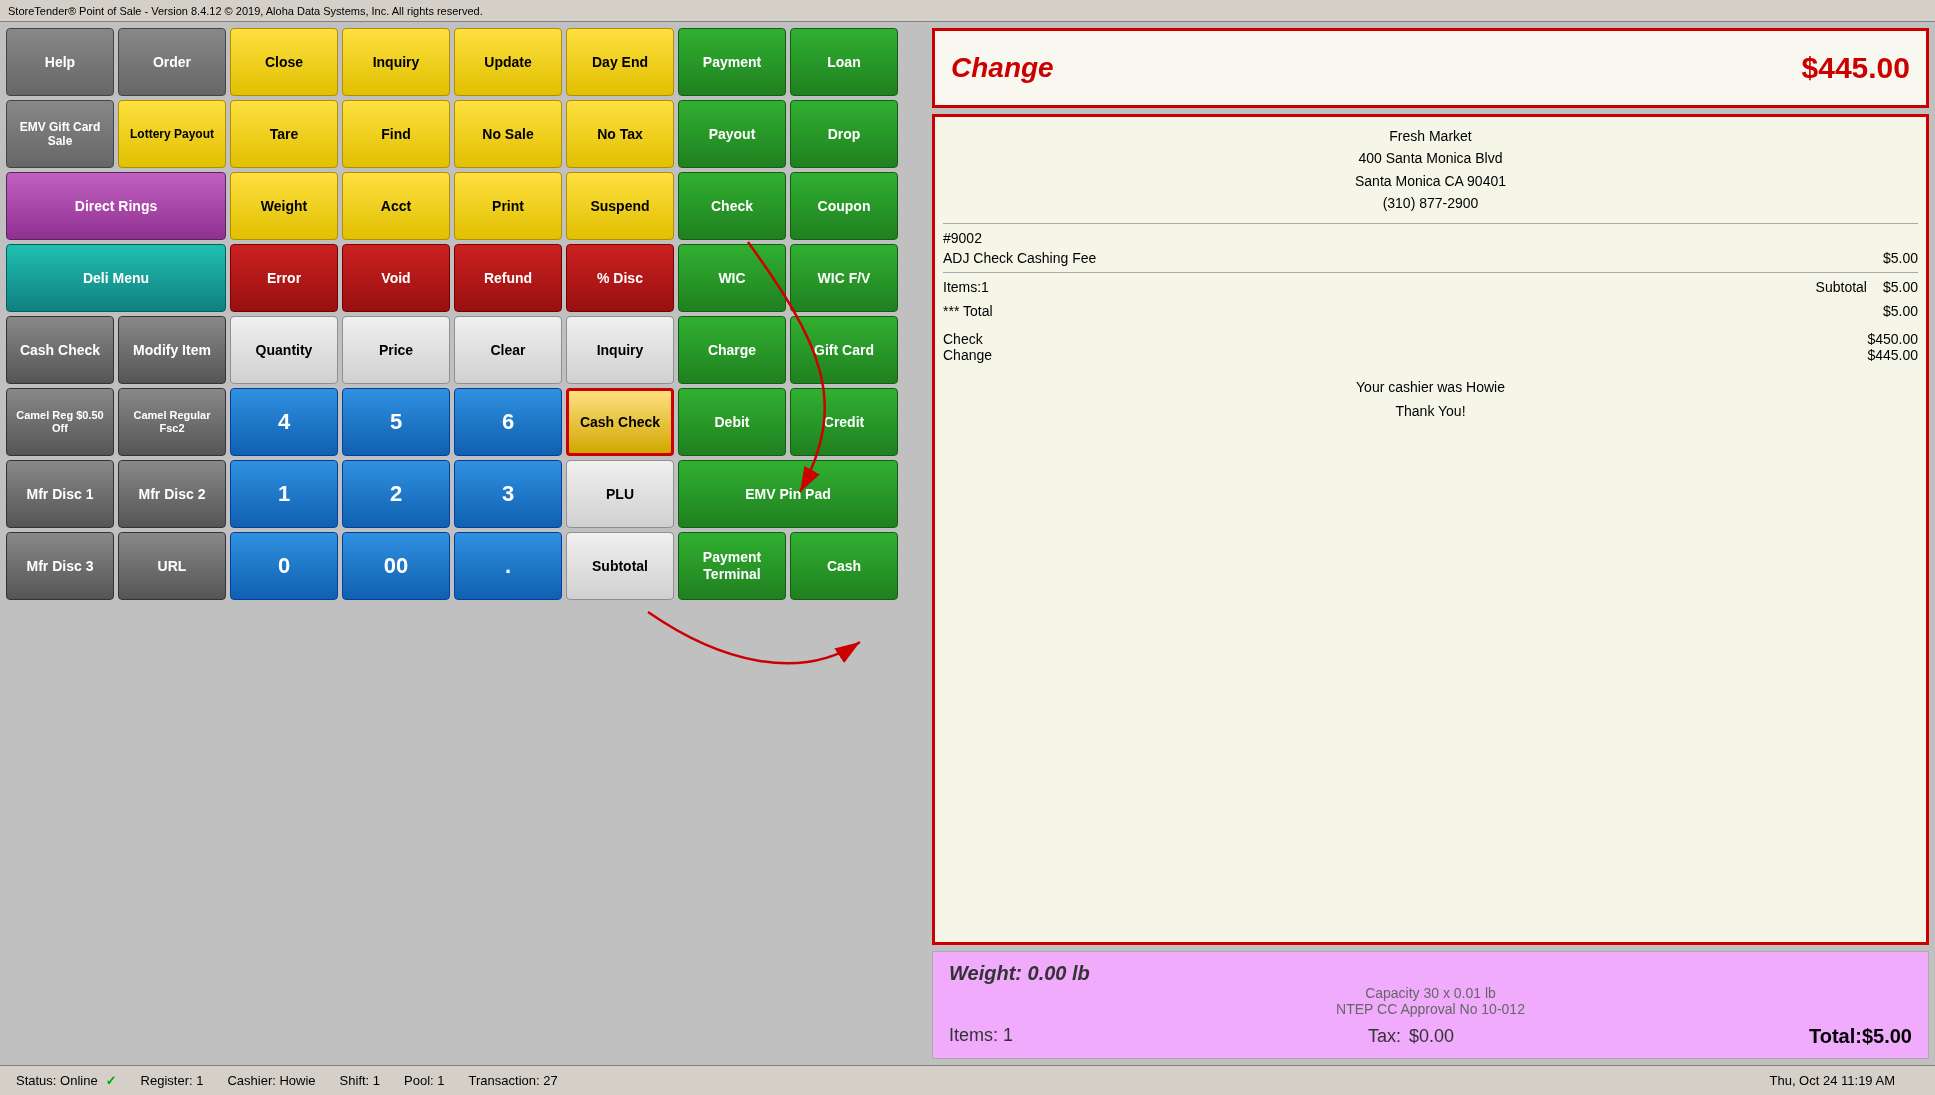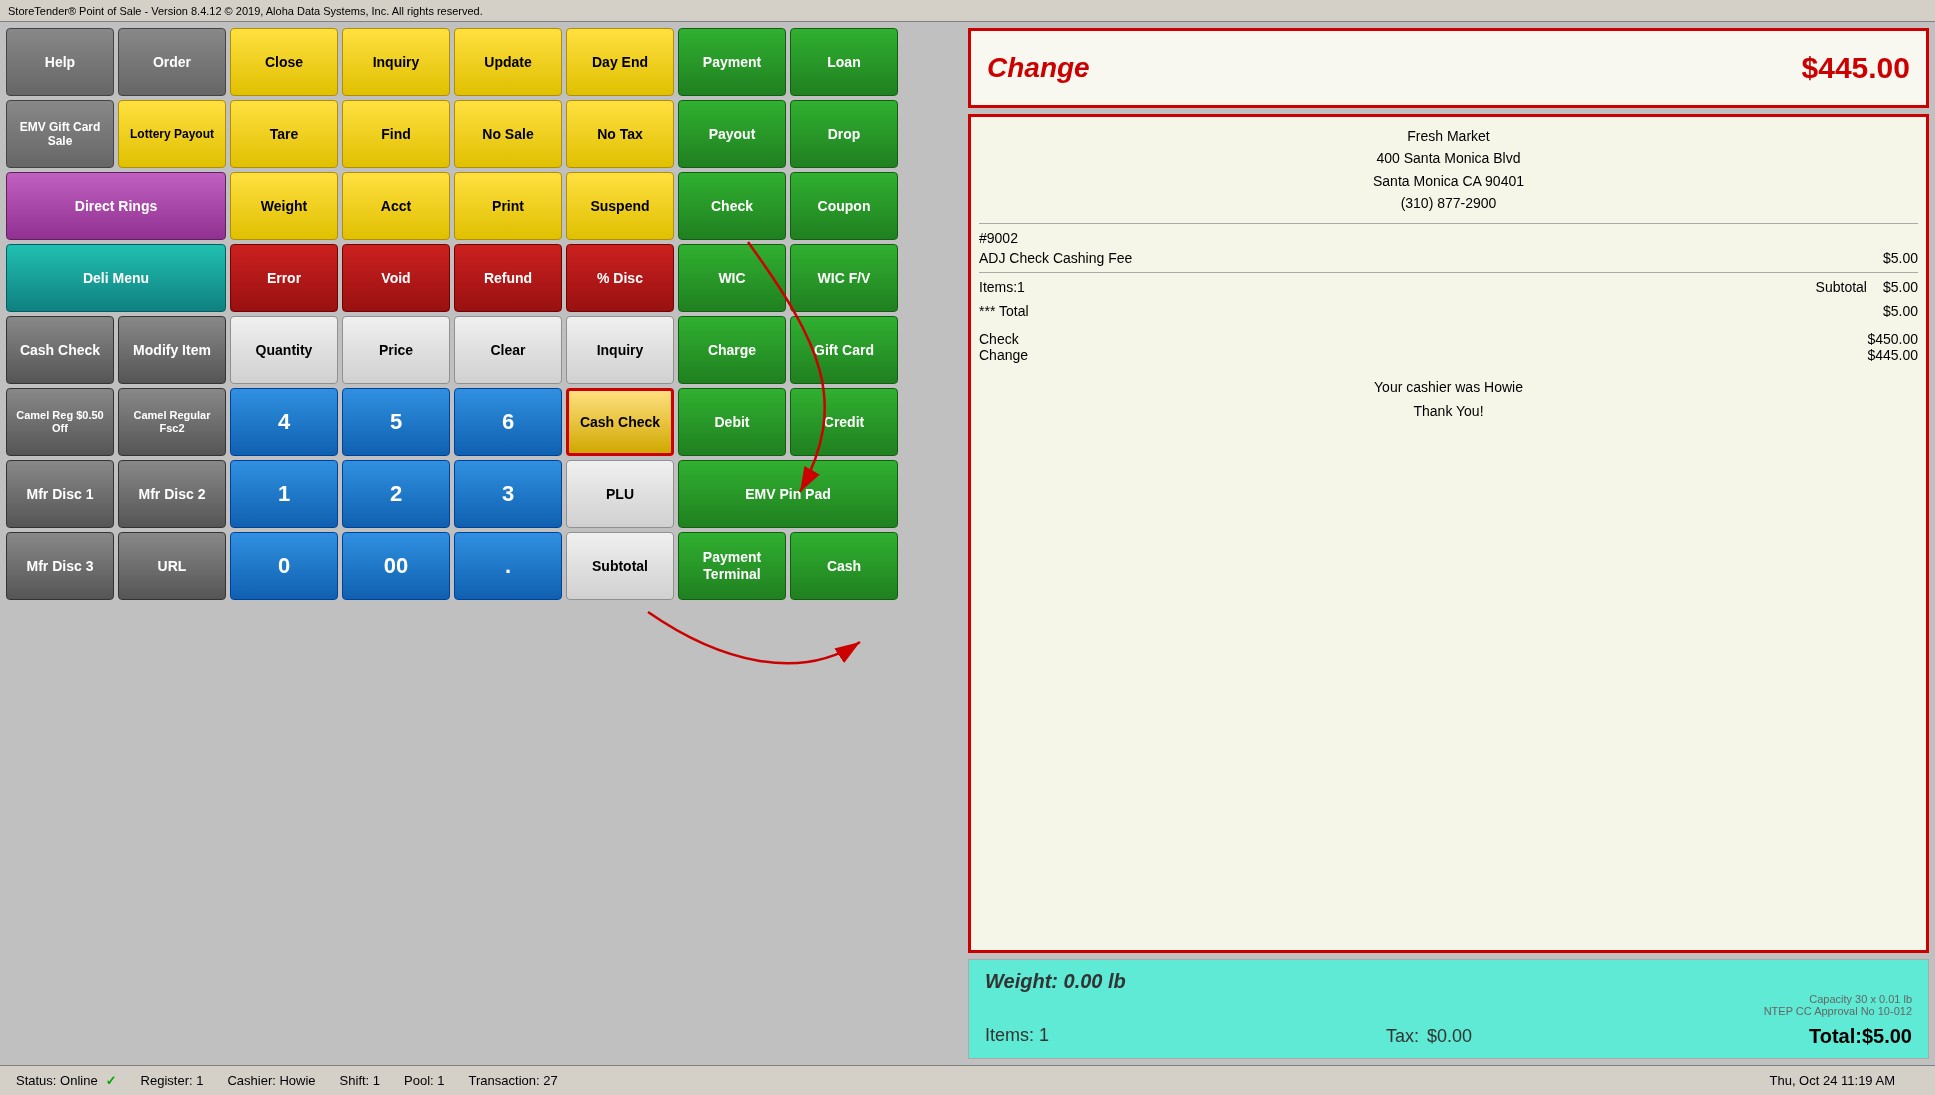--- a/index.html
+++ b/index.html
@@ -107,21 +107,20 @@
       background: linear-gradient(to bottom, #ffe080, #d0a800);
       color: #000;
       border: 3px solid #cc0000;
     }
     
     .right-panel {
       flex: 1;
       display: flex;
       flex-direction: column;
       gap: 6px;
-      margin-left: 36px;
     }
     .change-box {
       border: 3px solid #cc0000;
       background: #f8f8f0;
       padding: 8px 16px;
       display: flex;
       justify-content: space-between;
       align-items: center;
       min-height: 80px;
     }
@@ -152,34 +151,34 @@
     }
     .receipt-divider {
       border-top: 1px solid #aaa;
       margin: 6px 0;
     }
     .receipt-line {
       display: flex;
       justify-content: space-between;
     }
     .summary-box {
-      background: #5eead4;
+      background: #f0abfc;
       border: 1px solid #aaa;
       padding: 10px 16px;
     }
     .summary-weight {
       font-size: 20px;
       font-style: italic;
       font-weight: bold;
       color: #333;
     }
     .summary-capacity {
-      font-size: 11px;
+      font-size: 14px;
       color: #666;
-      text-align: right;
+      text-align: center;
     }
     .summary-bottom {
       display: flex;
       justify-content: space-between;
       margin-top: 8px;
     }
     .summary-tax {
       font-size: 18px;
       color: #333;
     }

